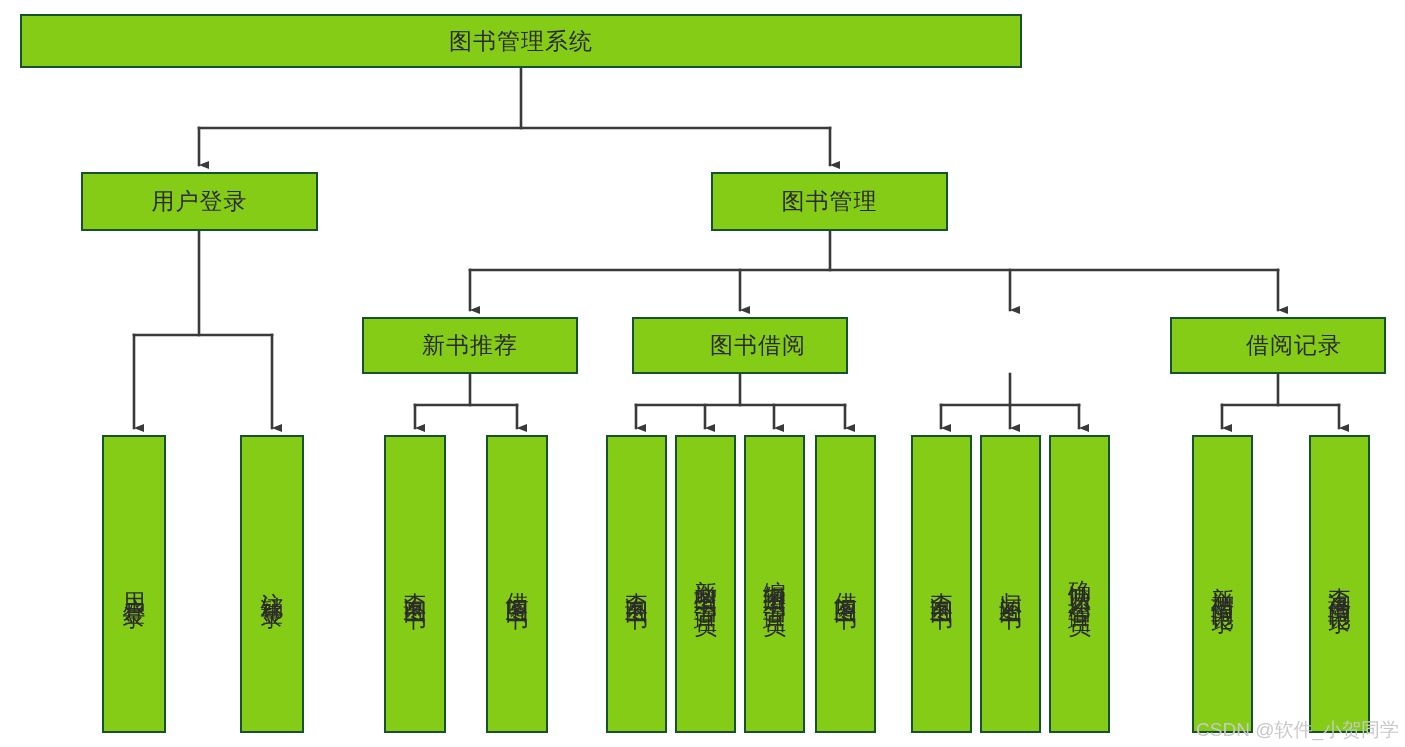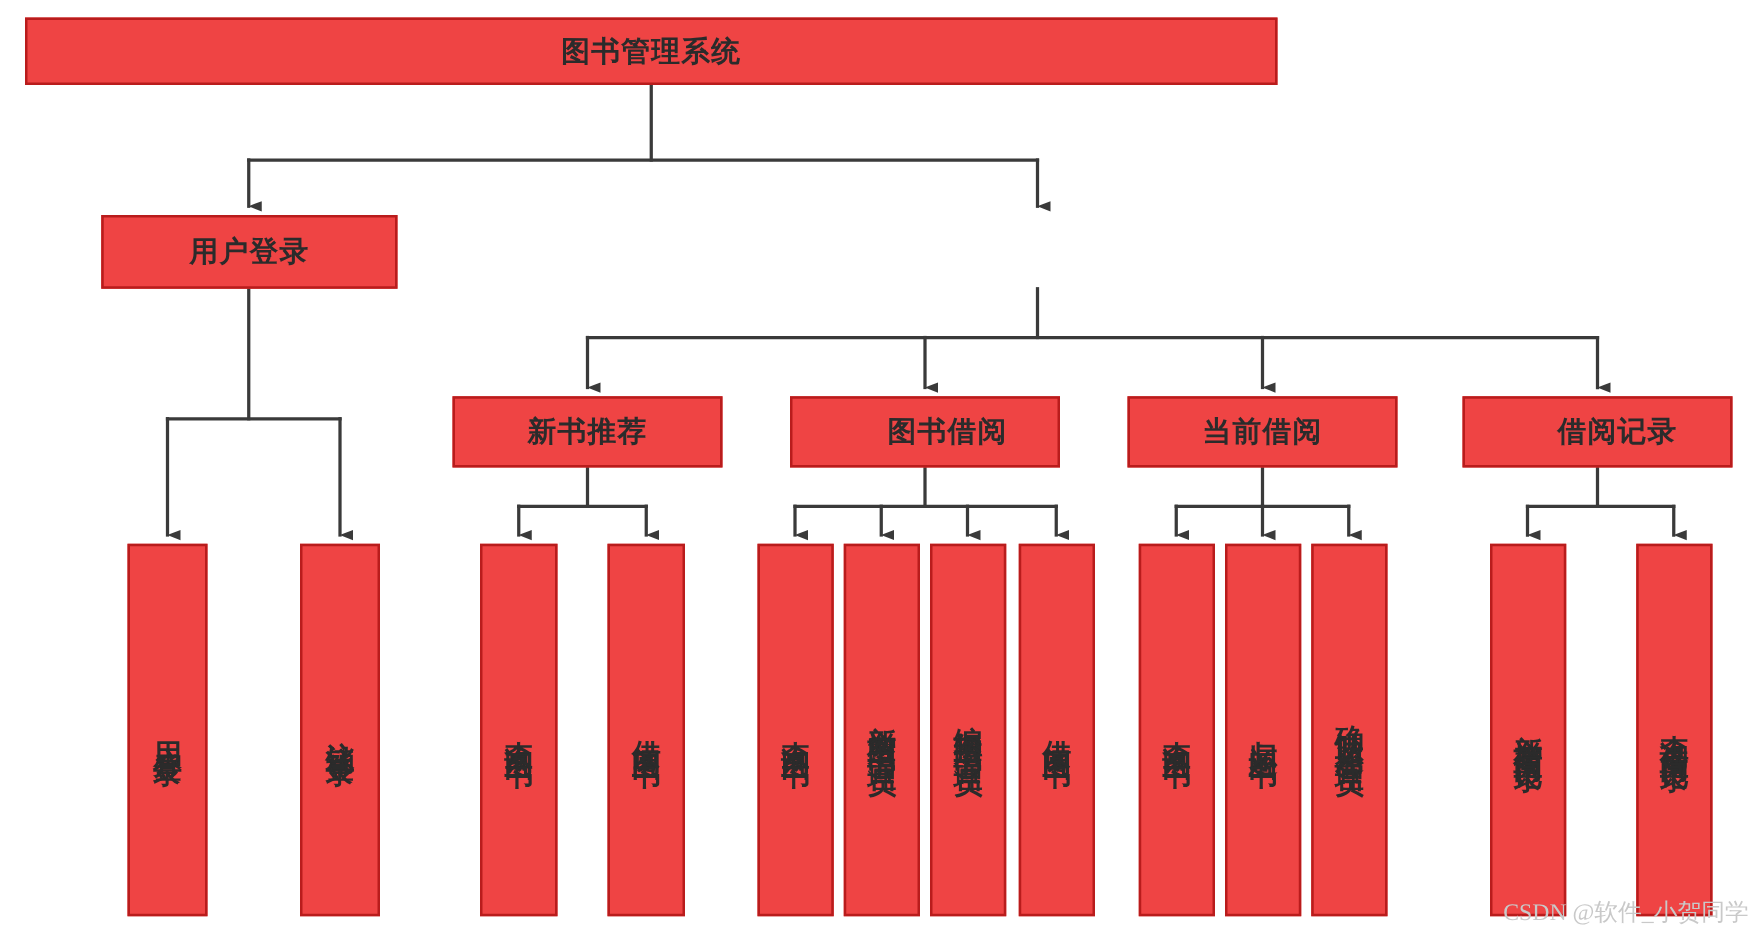--- a/index.html
+++ b/index.html
@@ -12,27 +12,26 @@
   }
   #canvas{position:relative;width:1405px;height:747px;}
 
   
   #wires{position:absolute;left:0;top:0;width:1405px;height:747px;}
 
   
   .node{
     position:absolute;
     box-sizing:border-box;
-    background:#ef4444;
-    border:2px solid #b91c1c;
+    background:#84cc16;
+    border:2px solid #14532d;
     display:flex;
     align-items:center;
     justify-content:center;
     color:#2b2b2b;
-    font-weight:bold;
   }
   .node .cap{
     display:block;
     text-align:center;
     line-height:1.05;
     white-space:nowrap;
   }
 
   
   .h-node .cap{font-size:23px;letter-spacing:1px;}
@@ -50,21 +49,21 @@
   }
 
   .watermark{
     position:absolute;
     right:6px;
     bottom:4px;
     font-size:19px;
     color:#c9c9c9;
     white-space:nowrap;
     pointer-events:none;
-    font-family:Liberation Serif, serif;
+    font-family:Liberation Sans, sans-serif;
   }
 </style>
 </head>
 <body>
 
 <div id="canvas">
 
   <svg id="wires" viewBox="0 0 1405 747" xmlns="http://www.w3.org/2000/svg">
     <defs>
       <marker id="arw" markerWidth="9" markerHeight="11" refX="4.5" refY="10.4" orient="auto" markerUnits="userSpaceOnUse">
@@ -115,29 +114,29 @@
     </g>
   </svg>
 
   <div class="node h-node root" style="left:20px;top:14px;width:1002px;height:54px;">
     <span class="cap">图书管理系统</span>
   </div>
 
   <div class="node h-node" style="left:81px;top:172px;width:237px;height:59px;">
     <span class="cap">用户登录</span>
   </div>
+  <div class="node h-node" style="left:711px;top:172px;width:237px;height:59px;">
+    <span class="cap">图书管理</span>
+  </div>
 
   <div class="node h-node" style="left:362px;top:317px;width:216px;height:57px;">
     <span class="cap">新书推荐</span>
   </div>
   <div class="node h-node" style="left:632px;top:317px;width:216px;height:57px;padding-left:36px;">
     <span class="cap">图书借阅</span>
-  </div>
-  <div class="node h-node" style="left:902px;top:317px;width:216px;height:57px;">
-    <span class="cap">当前借阅</span>
   </div>
   <div class="node h-node" style="left:1170px;top:317px;width:216px;height:57px;padding-left:32px;">
     <span class="cap">借阅记录</span>
   </div>
 
   <div class="node v-node" style="left:102px;top:435px;width:64px;height:298px;">
     <span class="cap">用户登录</span>
   </div>
   <div class="node v-node" style="left:240px;top:435px;width:64px;height:298px;">
     <span class="cap">注销登录</span>

